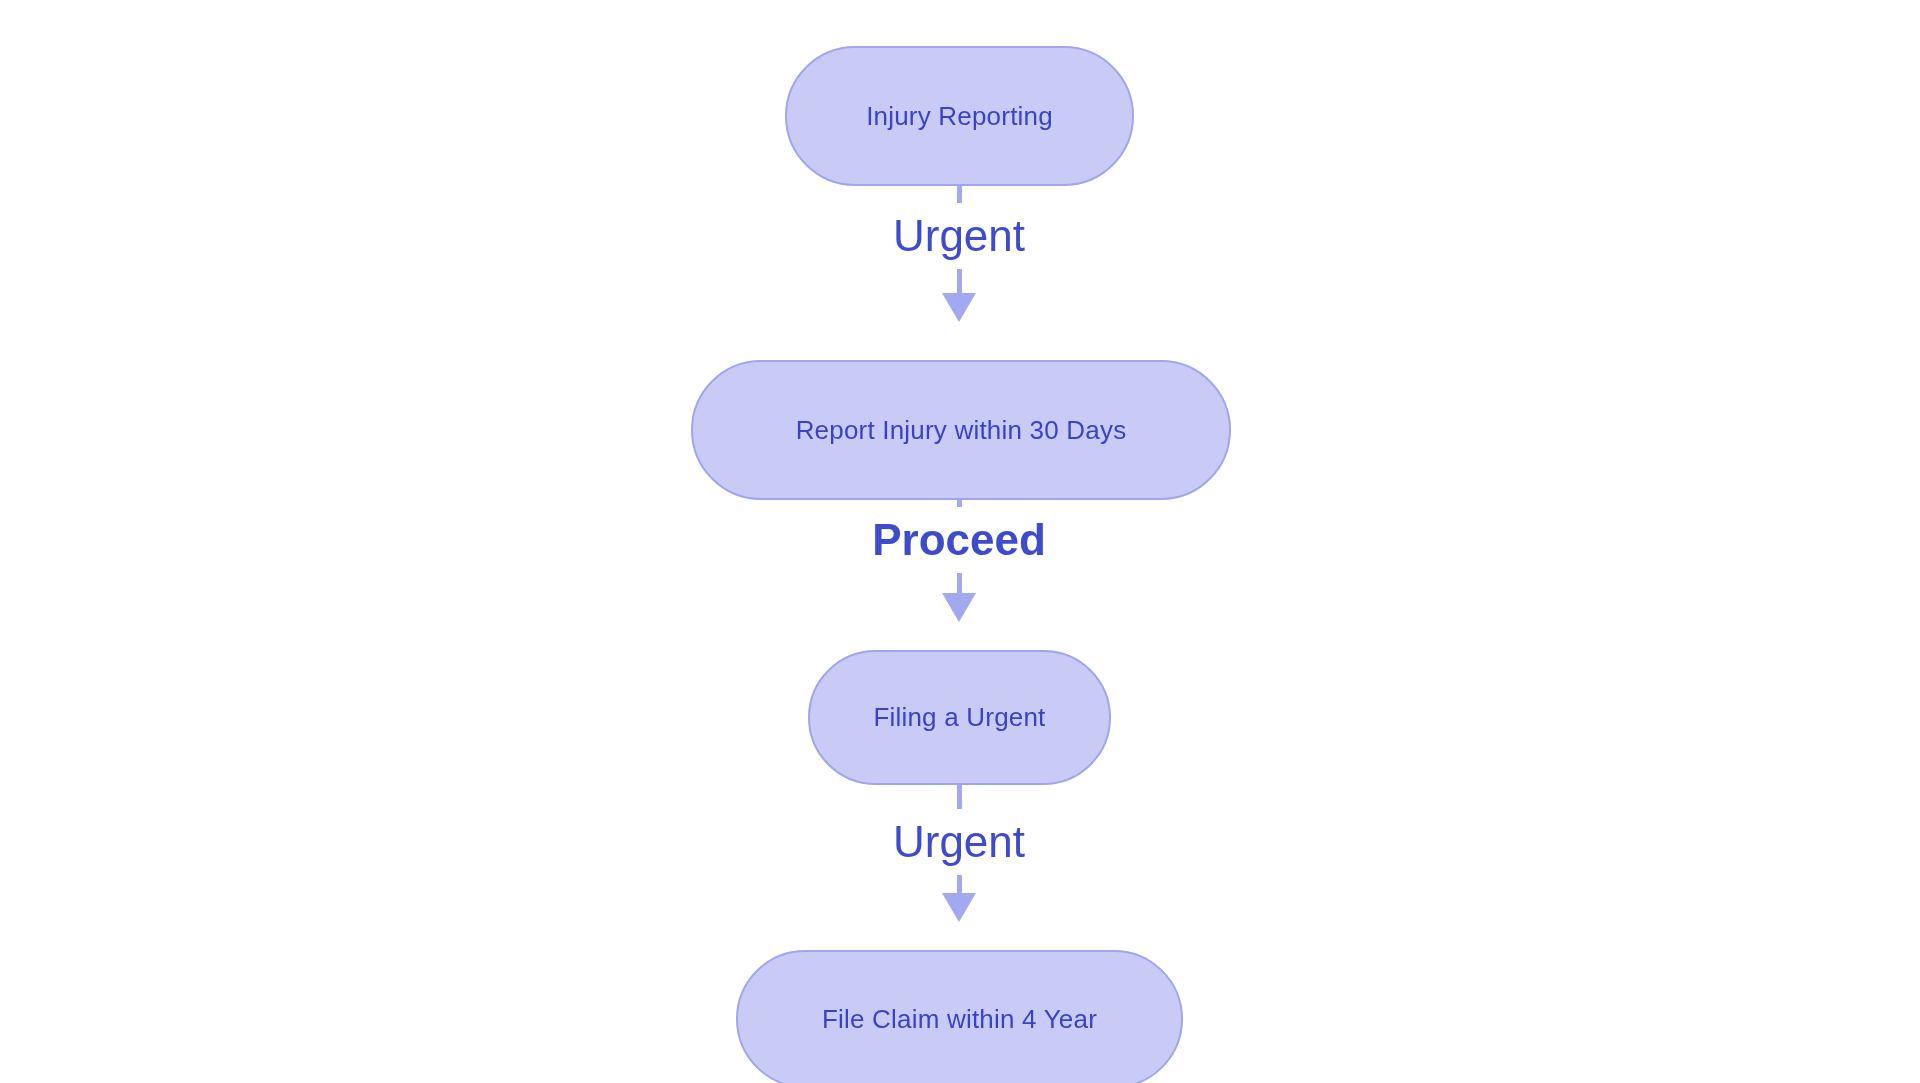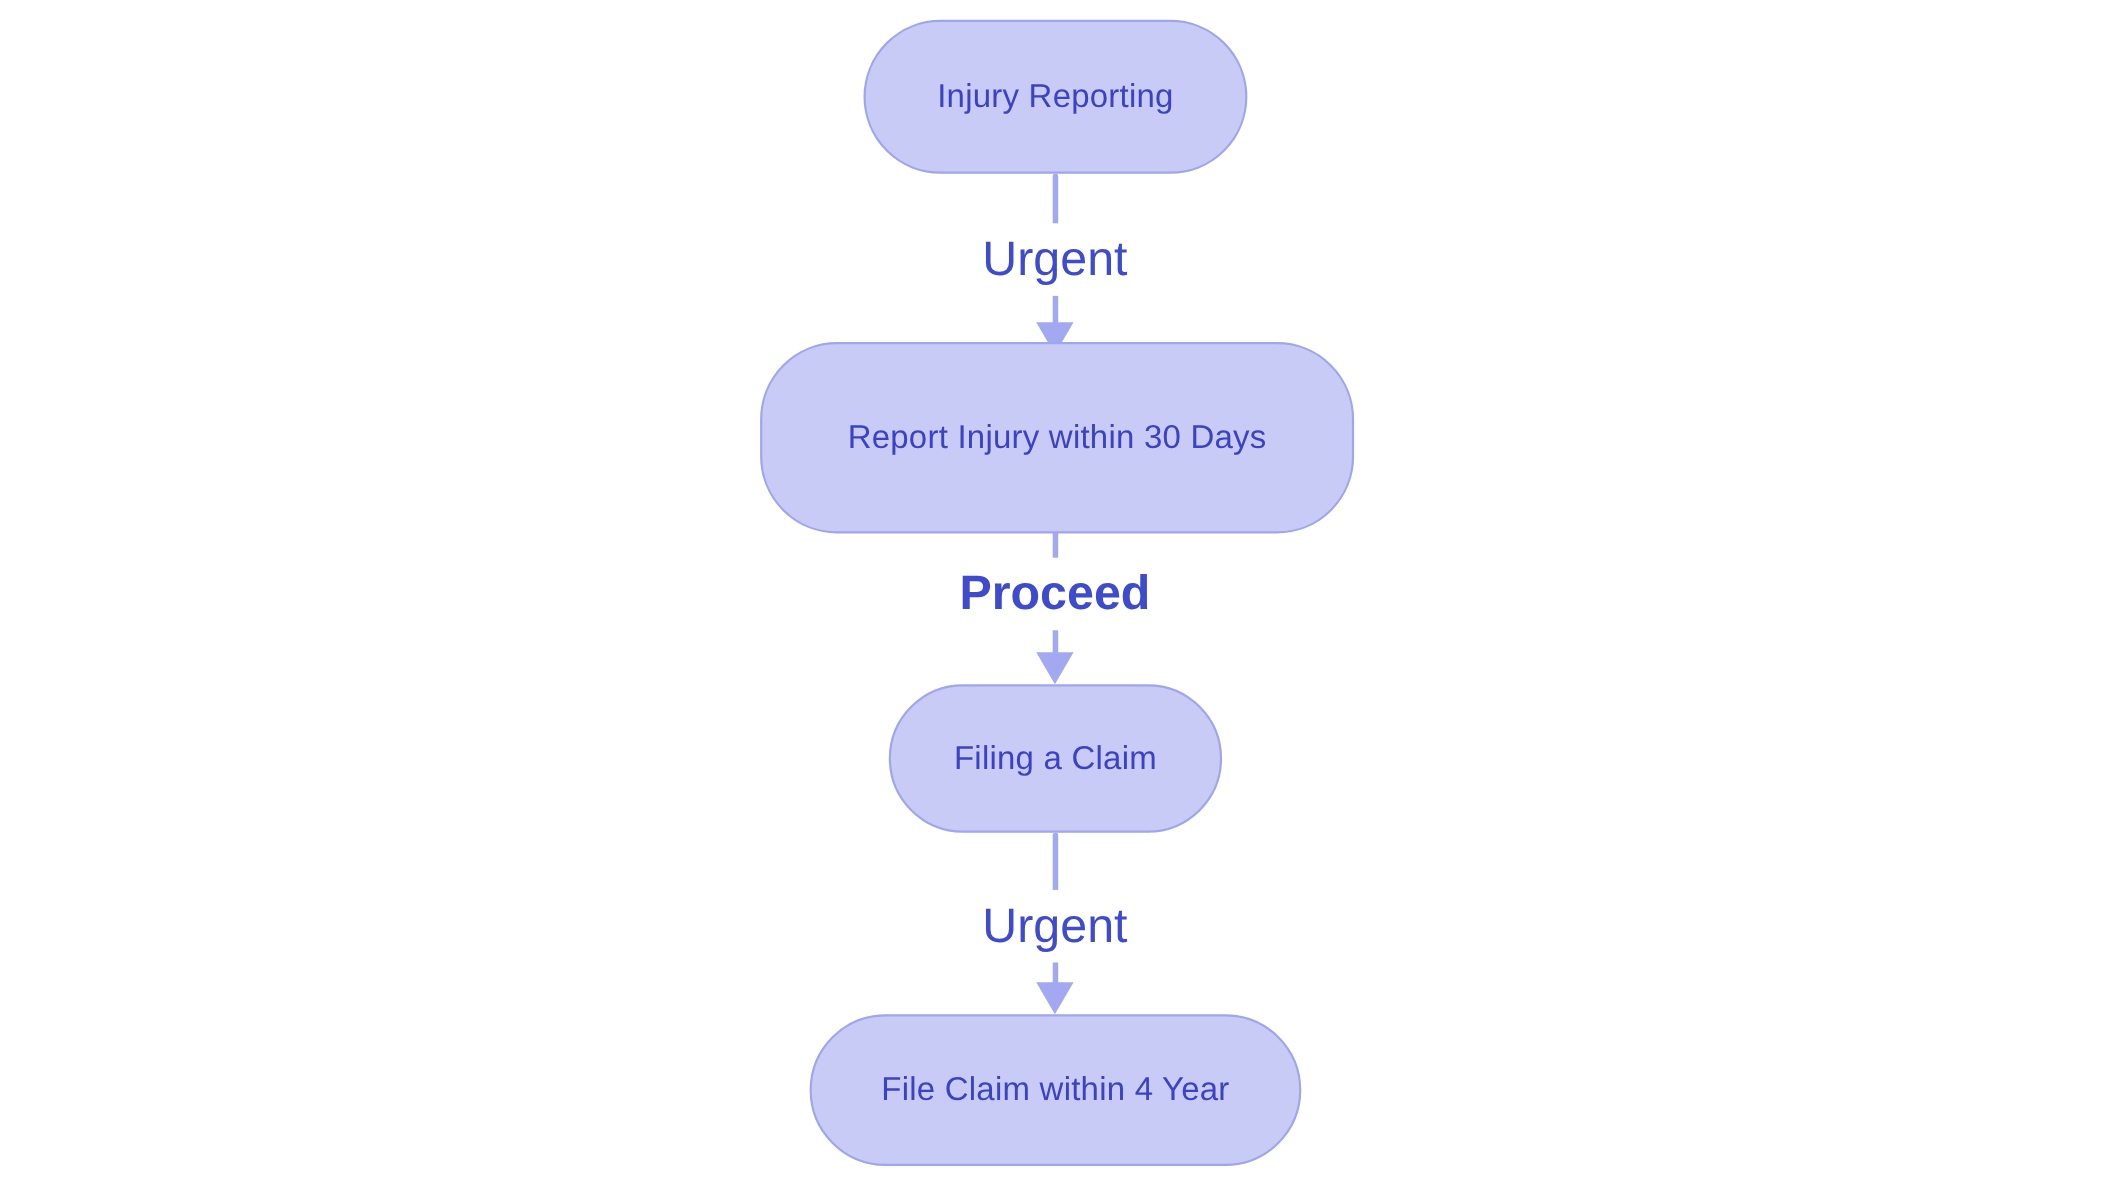--- a/index.html
+++ b/index.html
@@ -27,23 +27,24 @@
   .node {
     position: absolute;
     background: var(--node-fill);
     border: 2px solid var(--node-border);
     border-radius: 70px;
     display: flex;
     align-items: center;
     justify-content: center;
     text-align: center;
     color: var(--node-text);
-    font-size: 30px;
+    font-size: 26px;
     font-weight: 500;
     letter-spacing: 0.2px;
+    margin-top: 28px;
   }
   .edge-line {
     position: absolute;
     width: 5px;
     background: var(--edge-color);
     border-radius: 2px;
   }
   .arrowhead {
     position: absolute;
     width: 0;
@@ -57,21 +58,21 @@
     transform: translate(-50%, -50%);
     background: var(--bg);
     padding: 8px 12px;
     color: var(--edge-label-color);
     font-size: 44px;
     font-weight: 500;
     white-space: nowrap;
   }
   
   .node-0 { left: 785px; top: 18px;  width: 349px; height: 140px; }
-  .node-1 { left: 691px; top: 311px; width: 540px; height: 174px; justify-content: center; }
+  .node-1 { left: 691px; top: 332px; width: 540px; height: 140px; justify-content: center; }
   .node-2 { left: 808px; top: 622px; width: 303px; height: 135px; }
   .node-3 { left: 736px; top: 922px; width: 447px; height: 138px; }
   
   .line-0 { left: 957px; top: 158px; height: 138px; }
   .line-1 { left: 957px; top: 456px; height: 139px; }
   .line-2 { left: 957px; top: 757px; height: 138px; }
   .arrow-0 { left: 942px; top: 293px; }
   .arrow-1 { left: 942px; top: 593px; }
   .arrow-2 { left: 942px; top: 893px; }
   .label-0 { left: 959px; top: 236px; }
@@ -95,19 +96,19 @@
   <div class="edge-label label-1">Proceed</div>
   <div class="edge-label label-2">Urgent</div>
 
   <div class="node node-0">
     <span>Injury Reporting</span>
   </div>
   <div class="node node-1">
     <span>Report Injury within 30 Days</span>
   </div>
   <div class="node node-2">
-    <span>Filing a Claim</span>
+    <span>Filing a Urgent</span>
   </div>
   <div class="node node-3">
     <span>File Claim within 4 Year</span>
   </div>
 
 </div>
 
 </body></html>

